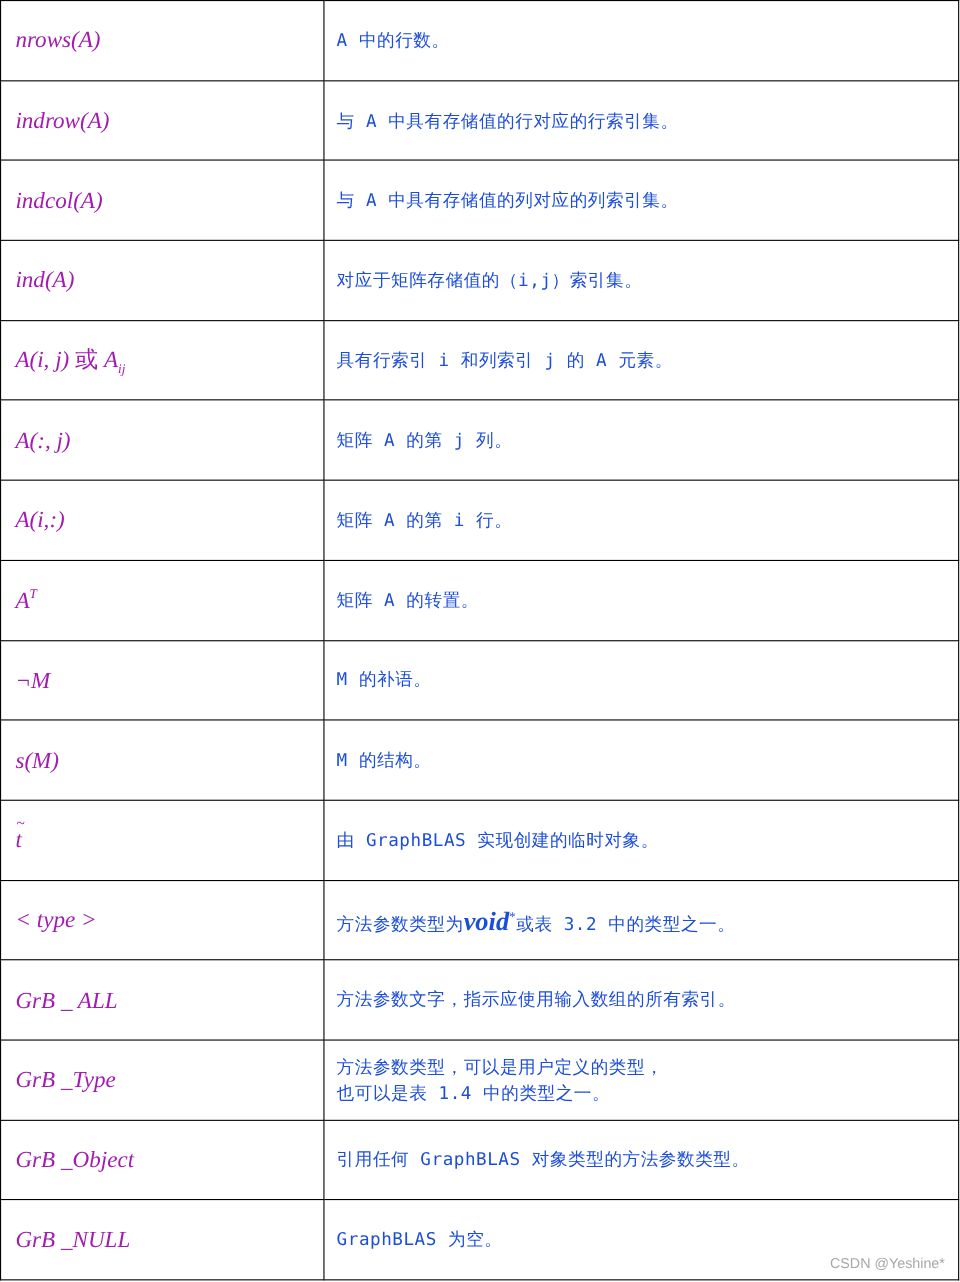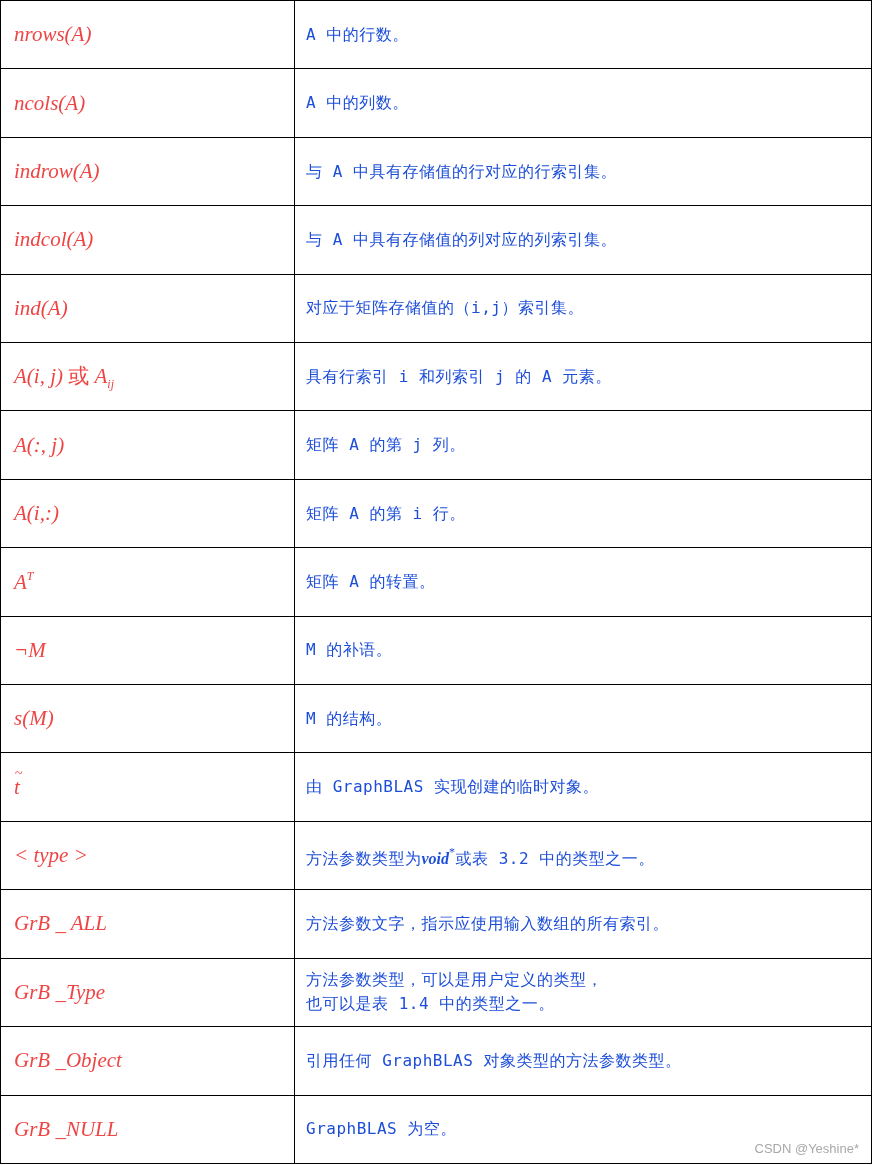--- a/index.html
+++ b/index.html
@@ -14,56 +14,52 @@
     border: 1.5px solid #000;
     padding: 0 0 0 13px;
     vertical-align: middle;
     height: 66px;
   }
   td.sym {
     width: 280px;
     font-family: "Liberation Serif", "DejaVu Serif", serif;
     font-style: italic;
     font-size: 21px;
-    color: #ef4444;
+    color: #a21caf;
   }
   td.desc {
     padding-left: 11px !important;
     font-family: "DejaVu Sans Mono", "Liberation Mono", monospace;
     font-size: 16px;
     color: #1d4ed8;
     letter-spacing: 0.5px;
     line-height: 24px;
   }
   .up { font-style: normal; }
   .sub { font-size: 12px; vertical-align: -5px; }
   .sup { font-size: 12px; vertical-align: 9px; }
-  .void { font-family: "Liberation Serif", serif; font-style: italic; font-weight: bold; font-size: 16px; letter-spacing: 0; }
+  .void { font-family: "Liberation Serif", serif; font-style: italic; font-weight: bold; font-size: 24px; letter-spacing: 0; }
   .void-sup { font-family: "Liberation Serif", serif; font-size: 12px; vertical-align: 8px; }
   .tilde-t { display: inline-block; position: relative; }
   .tilde-t .tl { position: absolute; left: 1px; top: -9px; font-style: normal; font-size: 14px; }
   .watermark {
     position: absolute; right: 14px; bottom: 9px;
     font-family: Liberation Sans, sans-serif;
     font-size: 13px; color: #a8a8a8;
   }
   .line { display: block; }
 </style>
 </head>
 <body>
 
 <table class="notation">
   <tbody>
     <tr>
       <td class="sym">nrows(A)</td>
       <td class="desc">A 中的行数。</td>
-    </tr>
-    <tr>
-      <td class="sym">ncols(A)</td>
-      <td class="desc">A 中的列数。</td>
     </tr>
     <tr>
       <td class="sym">indrow(A)</td>
       <td class="desc">与 A 中具有存储值的行对应的行索引集。</td>
     </tr>
     <tr>
       <td class="sym">indcol(A)</td>
       <td class="desc">与 A 中具有存储值的列对应的列索引集。</td>
     </tr>
     <tr>

